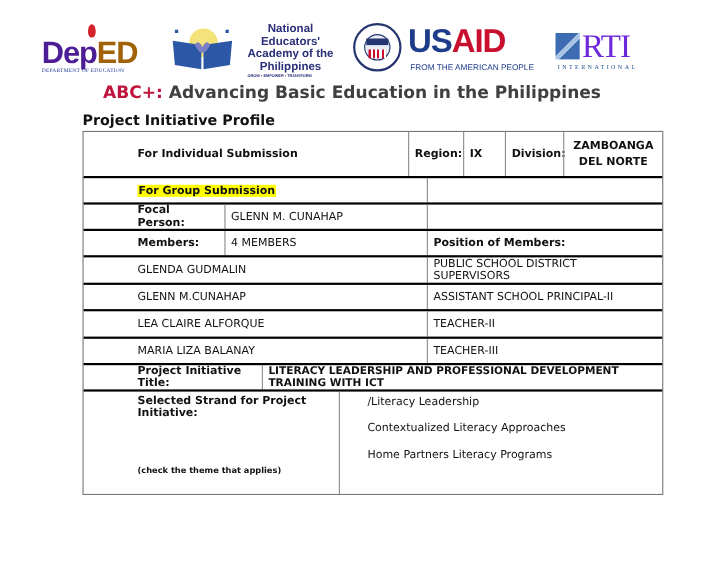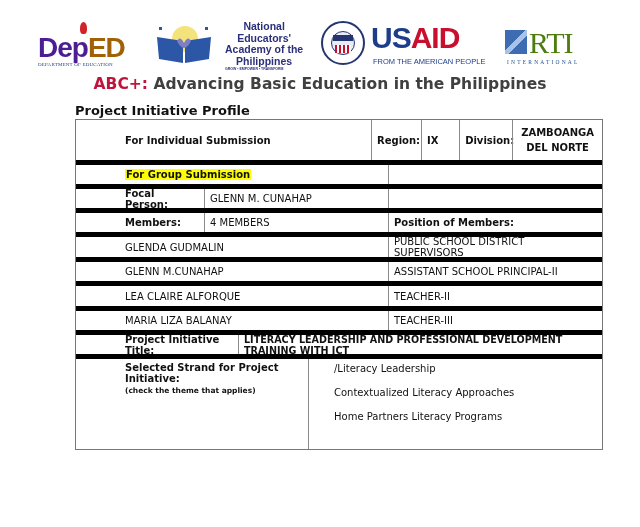--- a/index.html
+++ b/index.html
@@ -30,41 +30,41 @@
   .usaid .seal .stripe { position: absolute; left: 12px; top: 22px; width: 16px; height: 8px; background: repeating-linear-gradient(90deg,#c8102e 0 2px,#fff 2px 4px); }
   .usaid .seal .bar { position: absolute; left: 10px; top: 12px; width: 20px; height: 6px; background: #24356f; }
   .usaid .name { position: absolute; left: 50px; top: 0px; font: bold 30px "Liberation Sans", sans-serif; letter-spacing: -1px; }
   .usaid .name .us { color: #1d3d8b; }
   .usaid .name .aid { color: #c8102e; }
   .usaid .sub { position: absolute; left: 52px; top: 36px; font: 7.5px "Liberation Sans", sans-serif; color: #1d3d8b; white-space: nowrap; }
 
   
   .rti { left: 505px; top: 10px; width: 90px; height: 40px; }
   .rti .mark { position: absolute; left: 0; top: 2px; width: 22px; height: 24px; background: linear-gradient(135deg,#3d6cb3 0 45%,#a9c3e6 45% 60%,#3d6cb3 60%); }
-  .rti .name { position: absolute; left: 24px; top: -2px; font: 30px "Liberation Serif", serif; color: #4d7c0f; letter-spacing: -1px; }
+  .rti .name { position: absolute; left: 24px; top: -2px; font: 30px "Liberation Serif", serif; color: #6d28d9; letter-spacing: -1px; }
   .rti .sub { position: absolute; left: 2px; top: 31px; font: 5.5px "Liberation Serif", serif; color: #1d4f91; letter-spacing: 2.2px; white-space: nowrap; }
 
   .headline { position: absolute; top: 75px; left: 0; width: 640px; text-align: center; font: bold 15.5px "DejaVu Sans", sans-serif; }
   .headline .accent { color: #c0143c; }
   .headline .rest { color: #404040; }
 
   .profile-title { position: absolute; left: 75px; top: 103px; font: bold 13px "DejaVu Sans", sans-serif; color: #111; }
 
   .tbl { position: absolute; left: 75px; top: 119px; width: 528px; border: 1px solid #777; }
-  .row { position: relative; display: flex; border-top: 5px solid #000000; }
+  .row { position: relative; display: flex; border-top: 2px solid #000000; }
   .row:first-child { border-top: none; }
   .cell { position: relative; font: 10px "DejaVu Sans", sans-serif; padding: 0 5px; display: flex; align-items: center; color: #111; border-left: 1px solid #8a8a8a; }
   .cell:first-child { border-left: none; margin-left: 44px; }
   .b { font-weight: bold; }
   .hl { background: #ffff00; padding: 0 1px; }
   .center { justify-content: center; text-align: center; }
 
   .strand-list { flex-direction: column; align-items: flex-start; justify-content: flex-start; padding-left: 25px; padding-top: 3px; }
   .strand-list div { height: 24px; line-height: 14px; }
-  .strand-left { flex-direction: column; align-items: flex-start; justify-content: flex-start; padding-top: 3px; }
+  .strand-left { flex-direction: column; align-items: flex-start; justify-content: flex-start; padding-top: 3px; gap: 40px; }
   .strand-left .note { font-size: 7.5px; font-weight: bold; margin-top: 2px; }
 </style>
 </head>
 <body>
 
 <div class="logos">
   <div class="logo deped">
     <div class="torch"></div>
     <div class="word"><span class="dep">Dep</span><span class="ed">ED</span></div>
     <div class="sub">DEPARTMENT OF EDUCATION</div>

